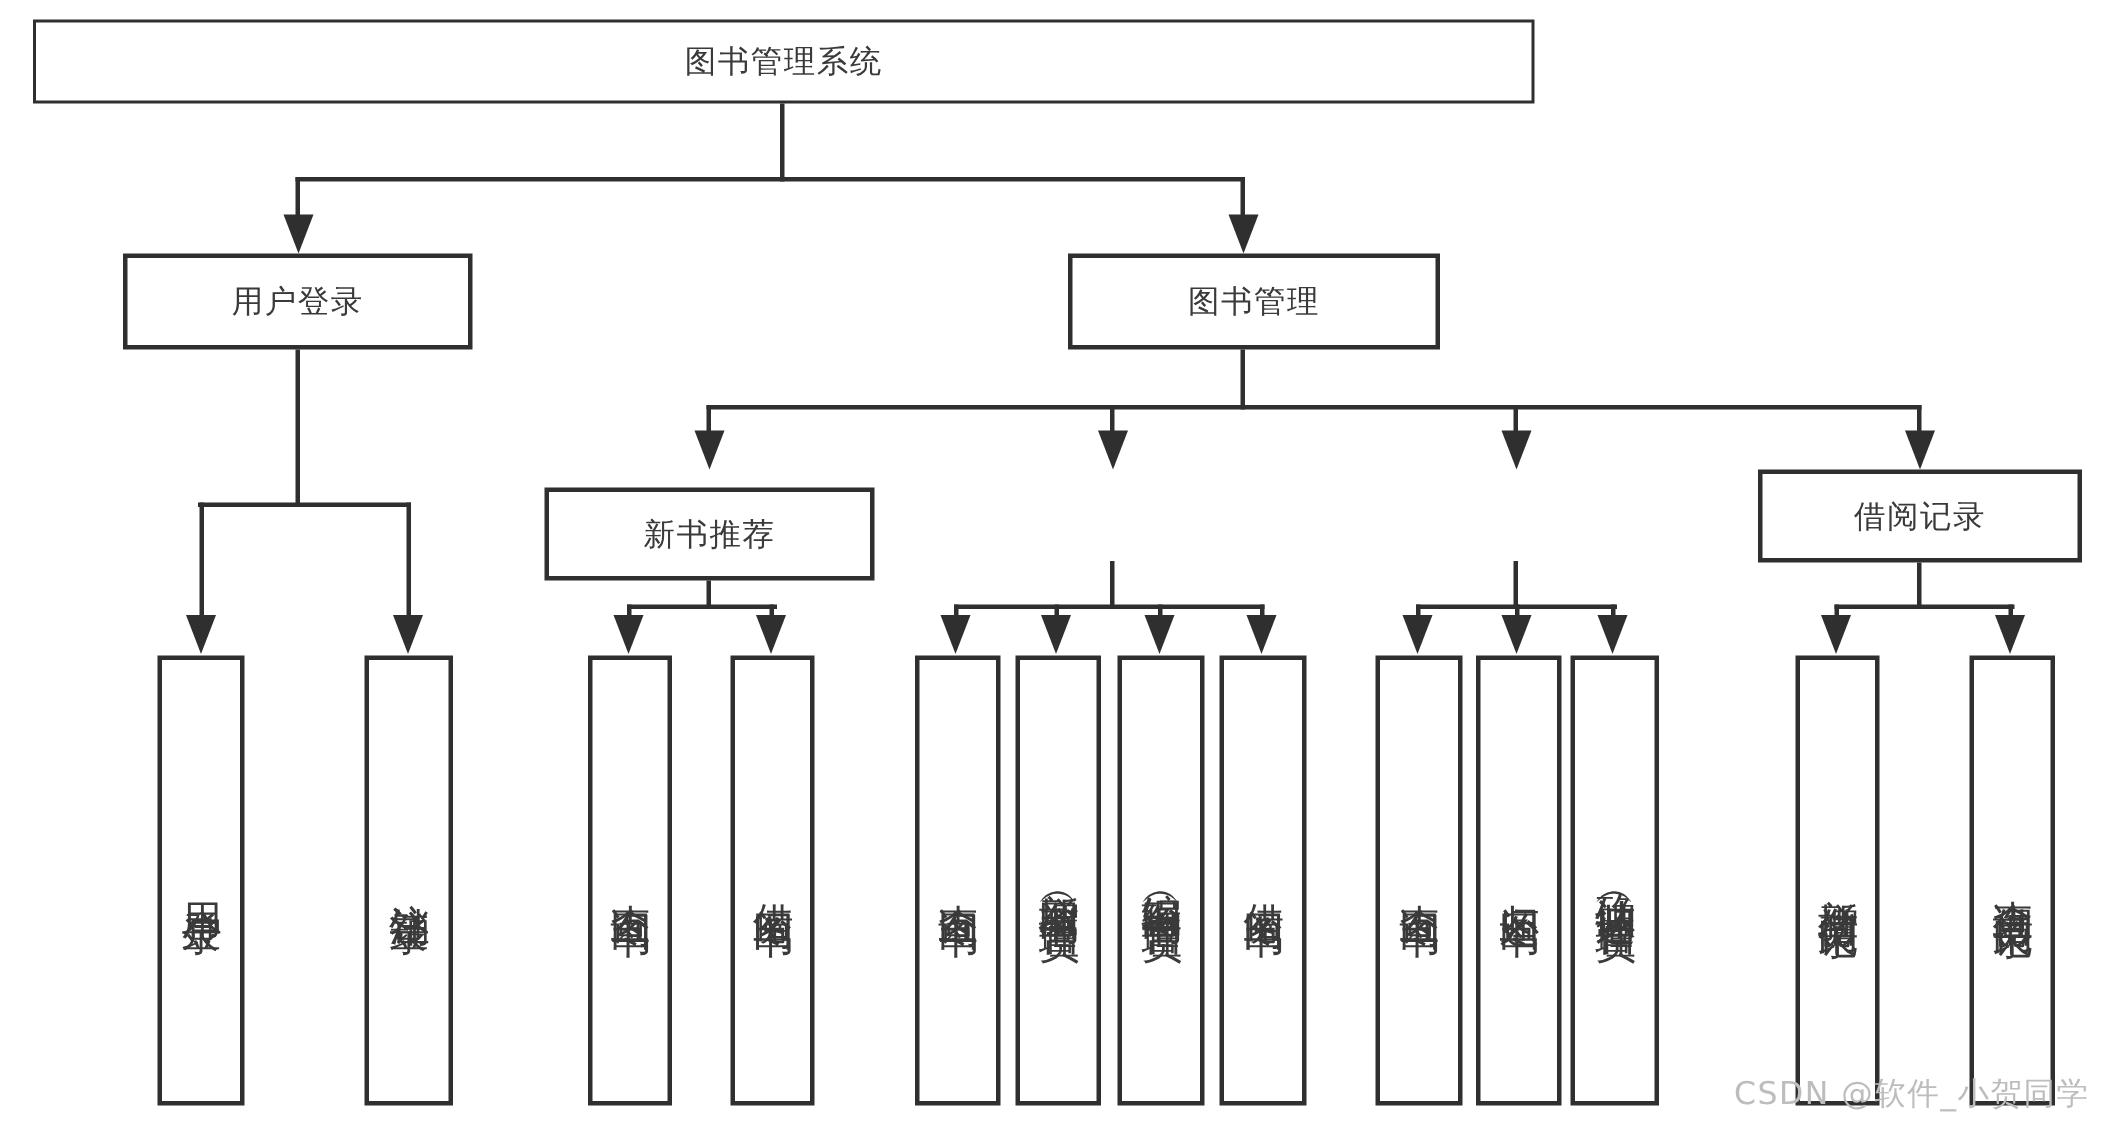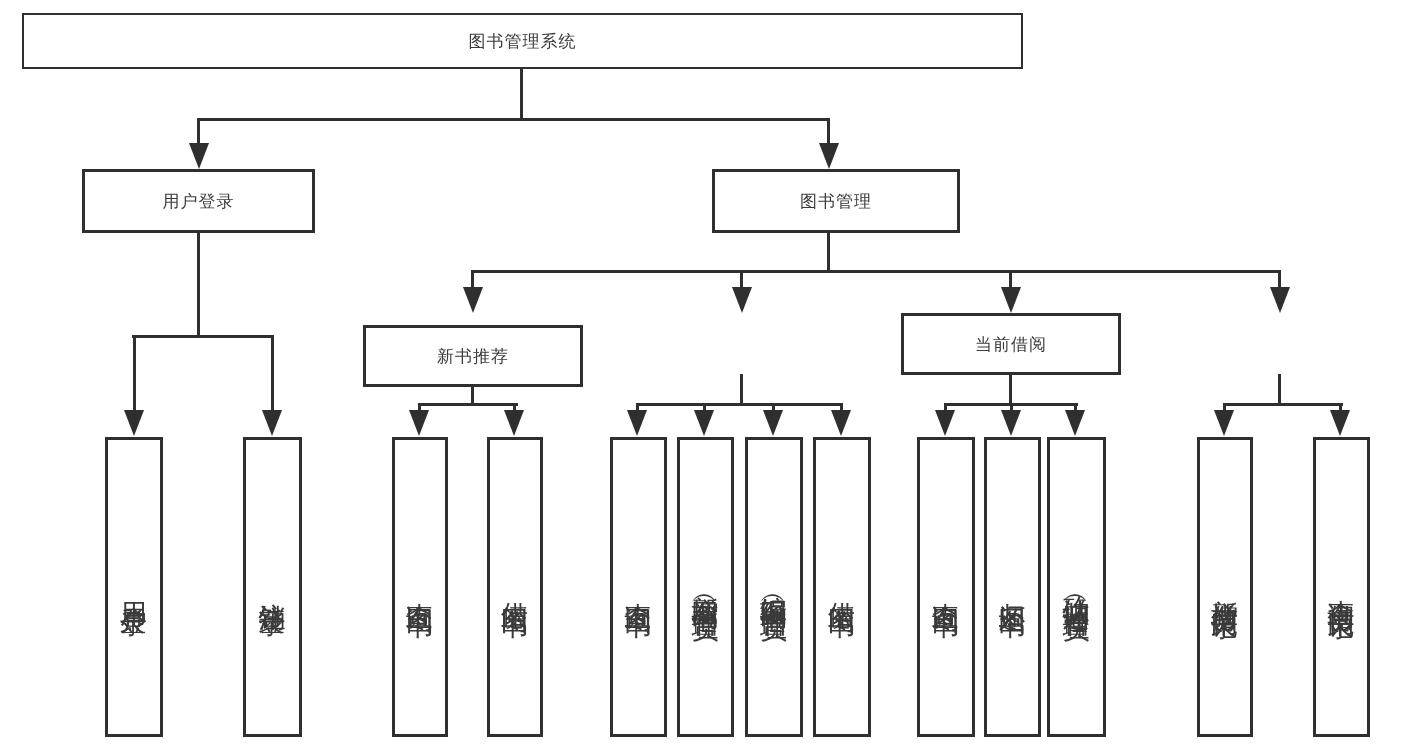--- a/index.html
+++ b/index.html
@@ -17,21 +17,21 @@
     box-sizing: border-box;
     background: #ffffff;
     border: 3px solid #2f2f2f;
     display: flex;
     align-items: center;
     justify-content: center;
     z-index: 1;
   }
   .node.root { border-width: 2px; }
   .hlabel {
-    font-size: 17px;
+    font-size: 21px;
     letter-spacing: 1px;
     color: #3a3a3a;
     white-space: nowrap;
   }
   .vlabel {
     writing-mode: vertical-rl;
     text-orientation: mixed;
     font-size: 27px;
     letter-spacing: 3px;
     line-height: 1;
@@ -73,22 +73,22 @@
   <div class="node" style="left:82px;top:169px;width:233px;height:64px">
     <span class="hlabel">用户登录</span>
   </div>
   <div class="node" style="left:712px;top:169px;width:248px;height:64px">
     <span class="hlabel">图书管理</span>
   </div>
 
   <div class="node" style="left:363px;top:325px;width:220px;height:62px">
     <span class="hlabel">新书推荐</span>
   </div>
-  <div class="node" style="left:901px;top:313px;width:220px;height:62px">
-    <span class="hlabel">当前借阅</span>
+  <div class="node" style="left:1172px;top:313px;width:216px;height:62px">
+    <span class="hlabel">借阅记录</span>
   </div>
 
   <div class="node" style="left:105px;top:437px;width:58px;height:300px">
     <span class="vlabel">用户登录</span>
   </div>
   <div class="node" style="left:243px;top:437px;width:59px;height:300px">
     <span class="vlabel">注销登录</span>
   </div>
 
   <div class="node" style="left:392px;top:437px;width:56px;height:300px">
@@ -180,14 +180,15 @@
   <div class="arrow" style="left:1001px;top:410px"></div>
   <div class="arrow" style="left:1065px;top:410px"></div>
 
   <div class="vl" style="left:1278px;top:374px;height:31px"></div>
   <div class="hl" style="left:1223px;top:403px;width:120px"></div>
   <div class="vl" style="left:1223px;top:403px;height:11px"></div>
   <div class="vl" style="left:1339px;top:403px;height:11px"></div>
   <div class="arrow" style="left:1214px;top:410px"></div>
   <div class="arrow" style="left:1330px;top:410px"></div>
 
+  <div class="watermark">CSDN @软件_小贺同学</div>
 
 </div>
 
 </body></html>

